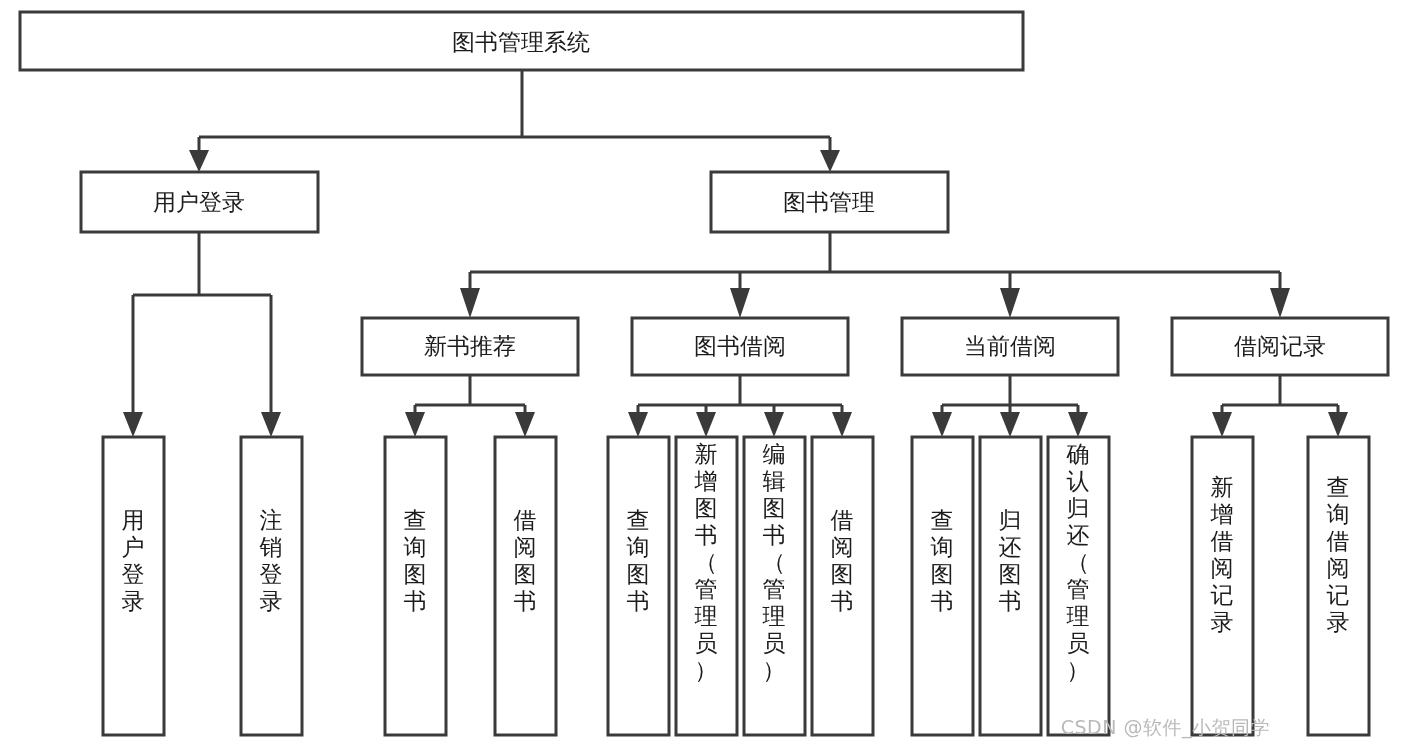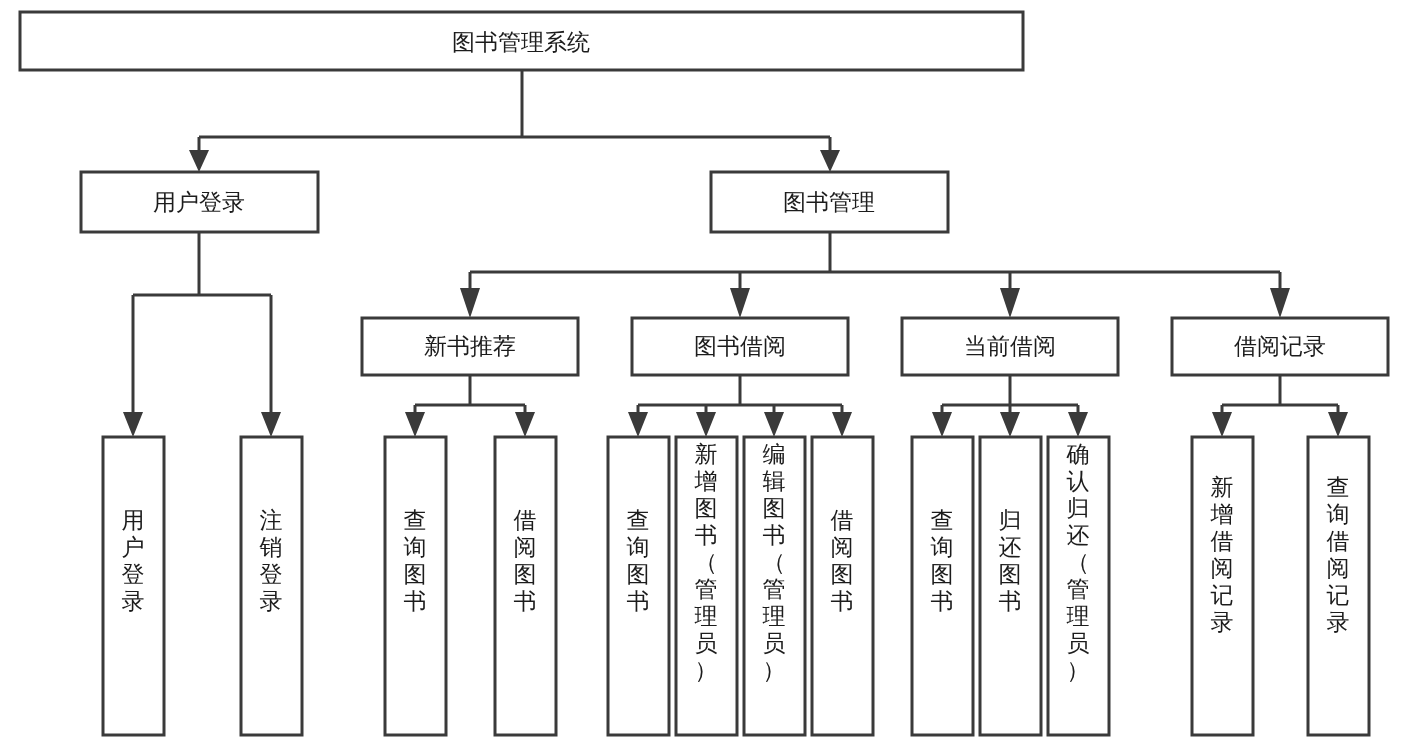--- a/index.html
+++ b/index.html
@@ -234,14 +234,15 @@
       <text class="node-label-v" x="1222" y="495"><tspan x="1222" dy="0">新</tspan><tspan x="1222" dy="27">增</tspan><tspan x="1222" dy="27">借</tspan><tspan x="1222" dy="27">阅</tspan><tspan x="1222" dy="27">记</tspan><tspan x="1222" dy="27">录</tspan></text>
     </g>
 
     <g>
       <rect class="node-box" x="1308" y="437" width="61" height="298"></rect>
       <text class="node-label-v" x="1338" y="495"><tspan x="1338" dy="0">查</tspan><tspan x="1338" dy="27">询</tspan><tspan x="1338" dy="27">借</tspan><tspan x="1338" dy="27">阅</tspan><tspan x="1338" dy="27">记</tspan><tspan x="1338" dy="27">录</tspan></text>
     </g>
 
   </svg>
 
+  <div class="watermark">CSDN @软件_小贺同学</div>
 
 </div>
 
 </body></html>

